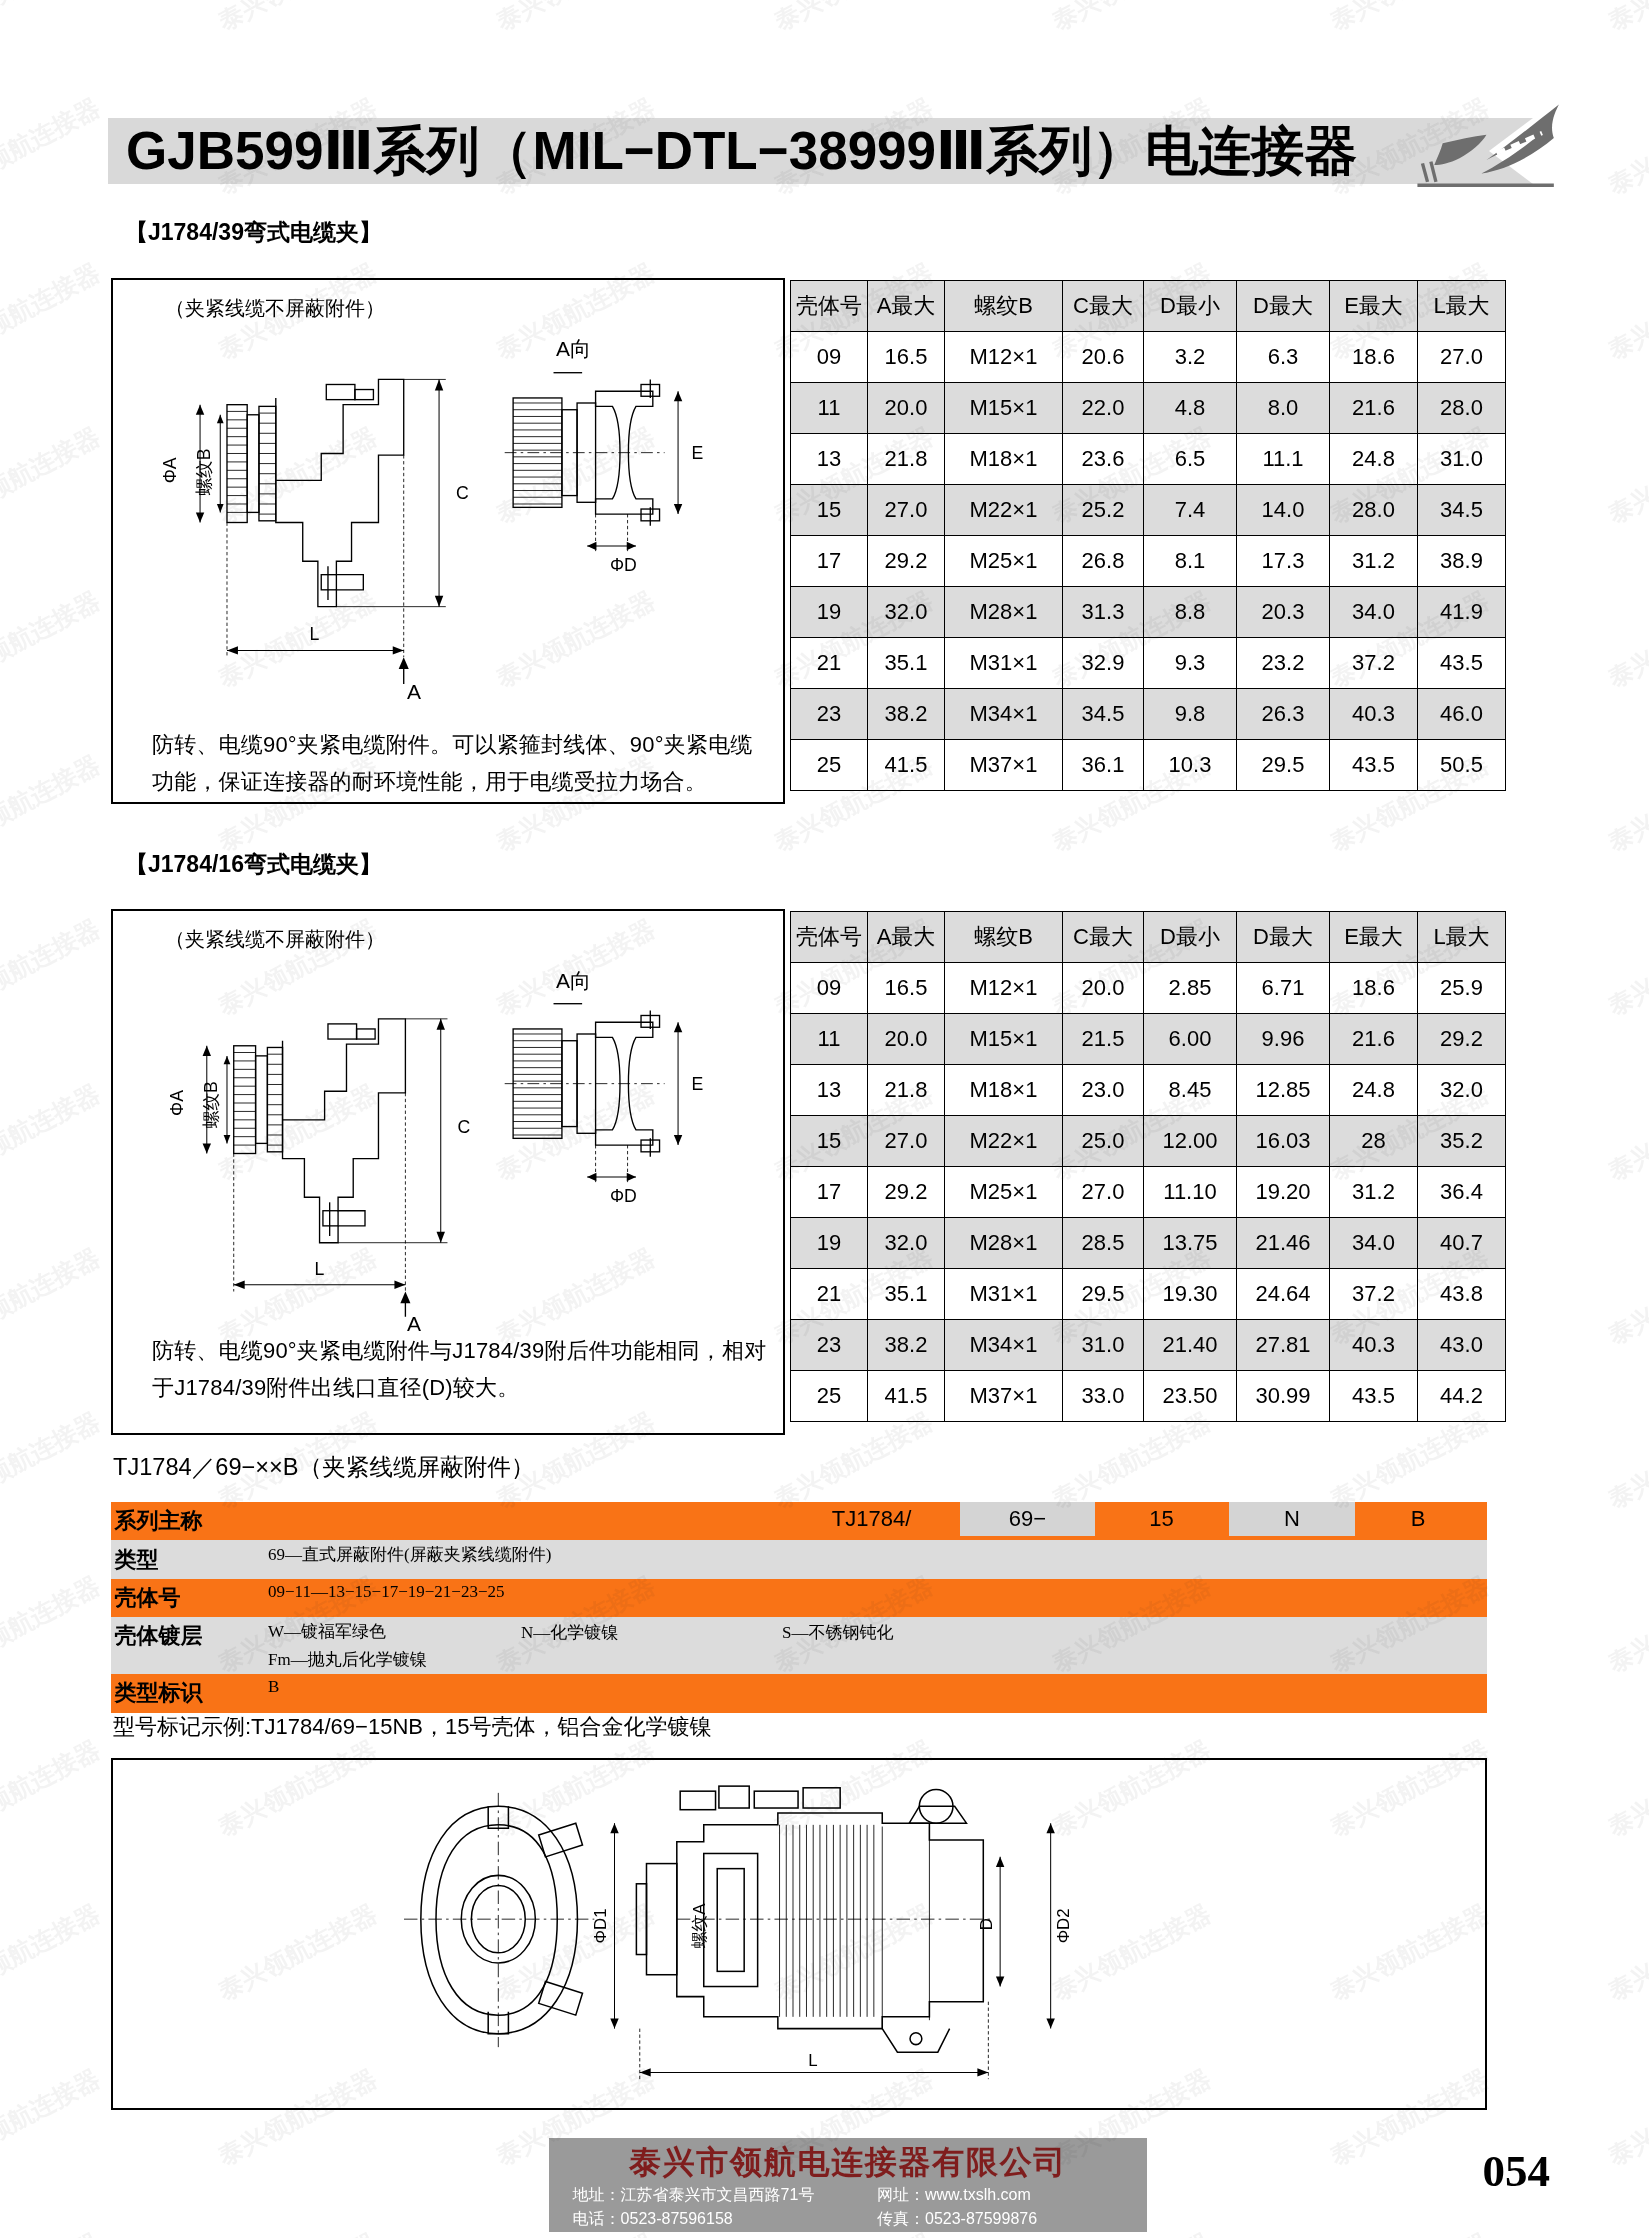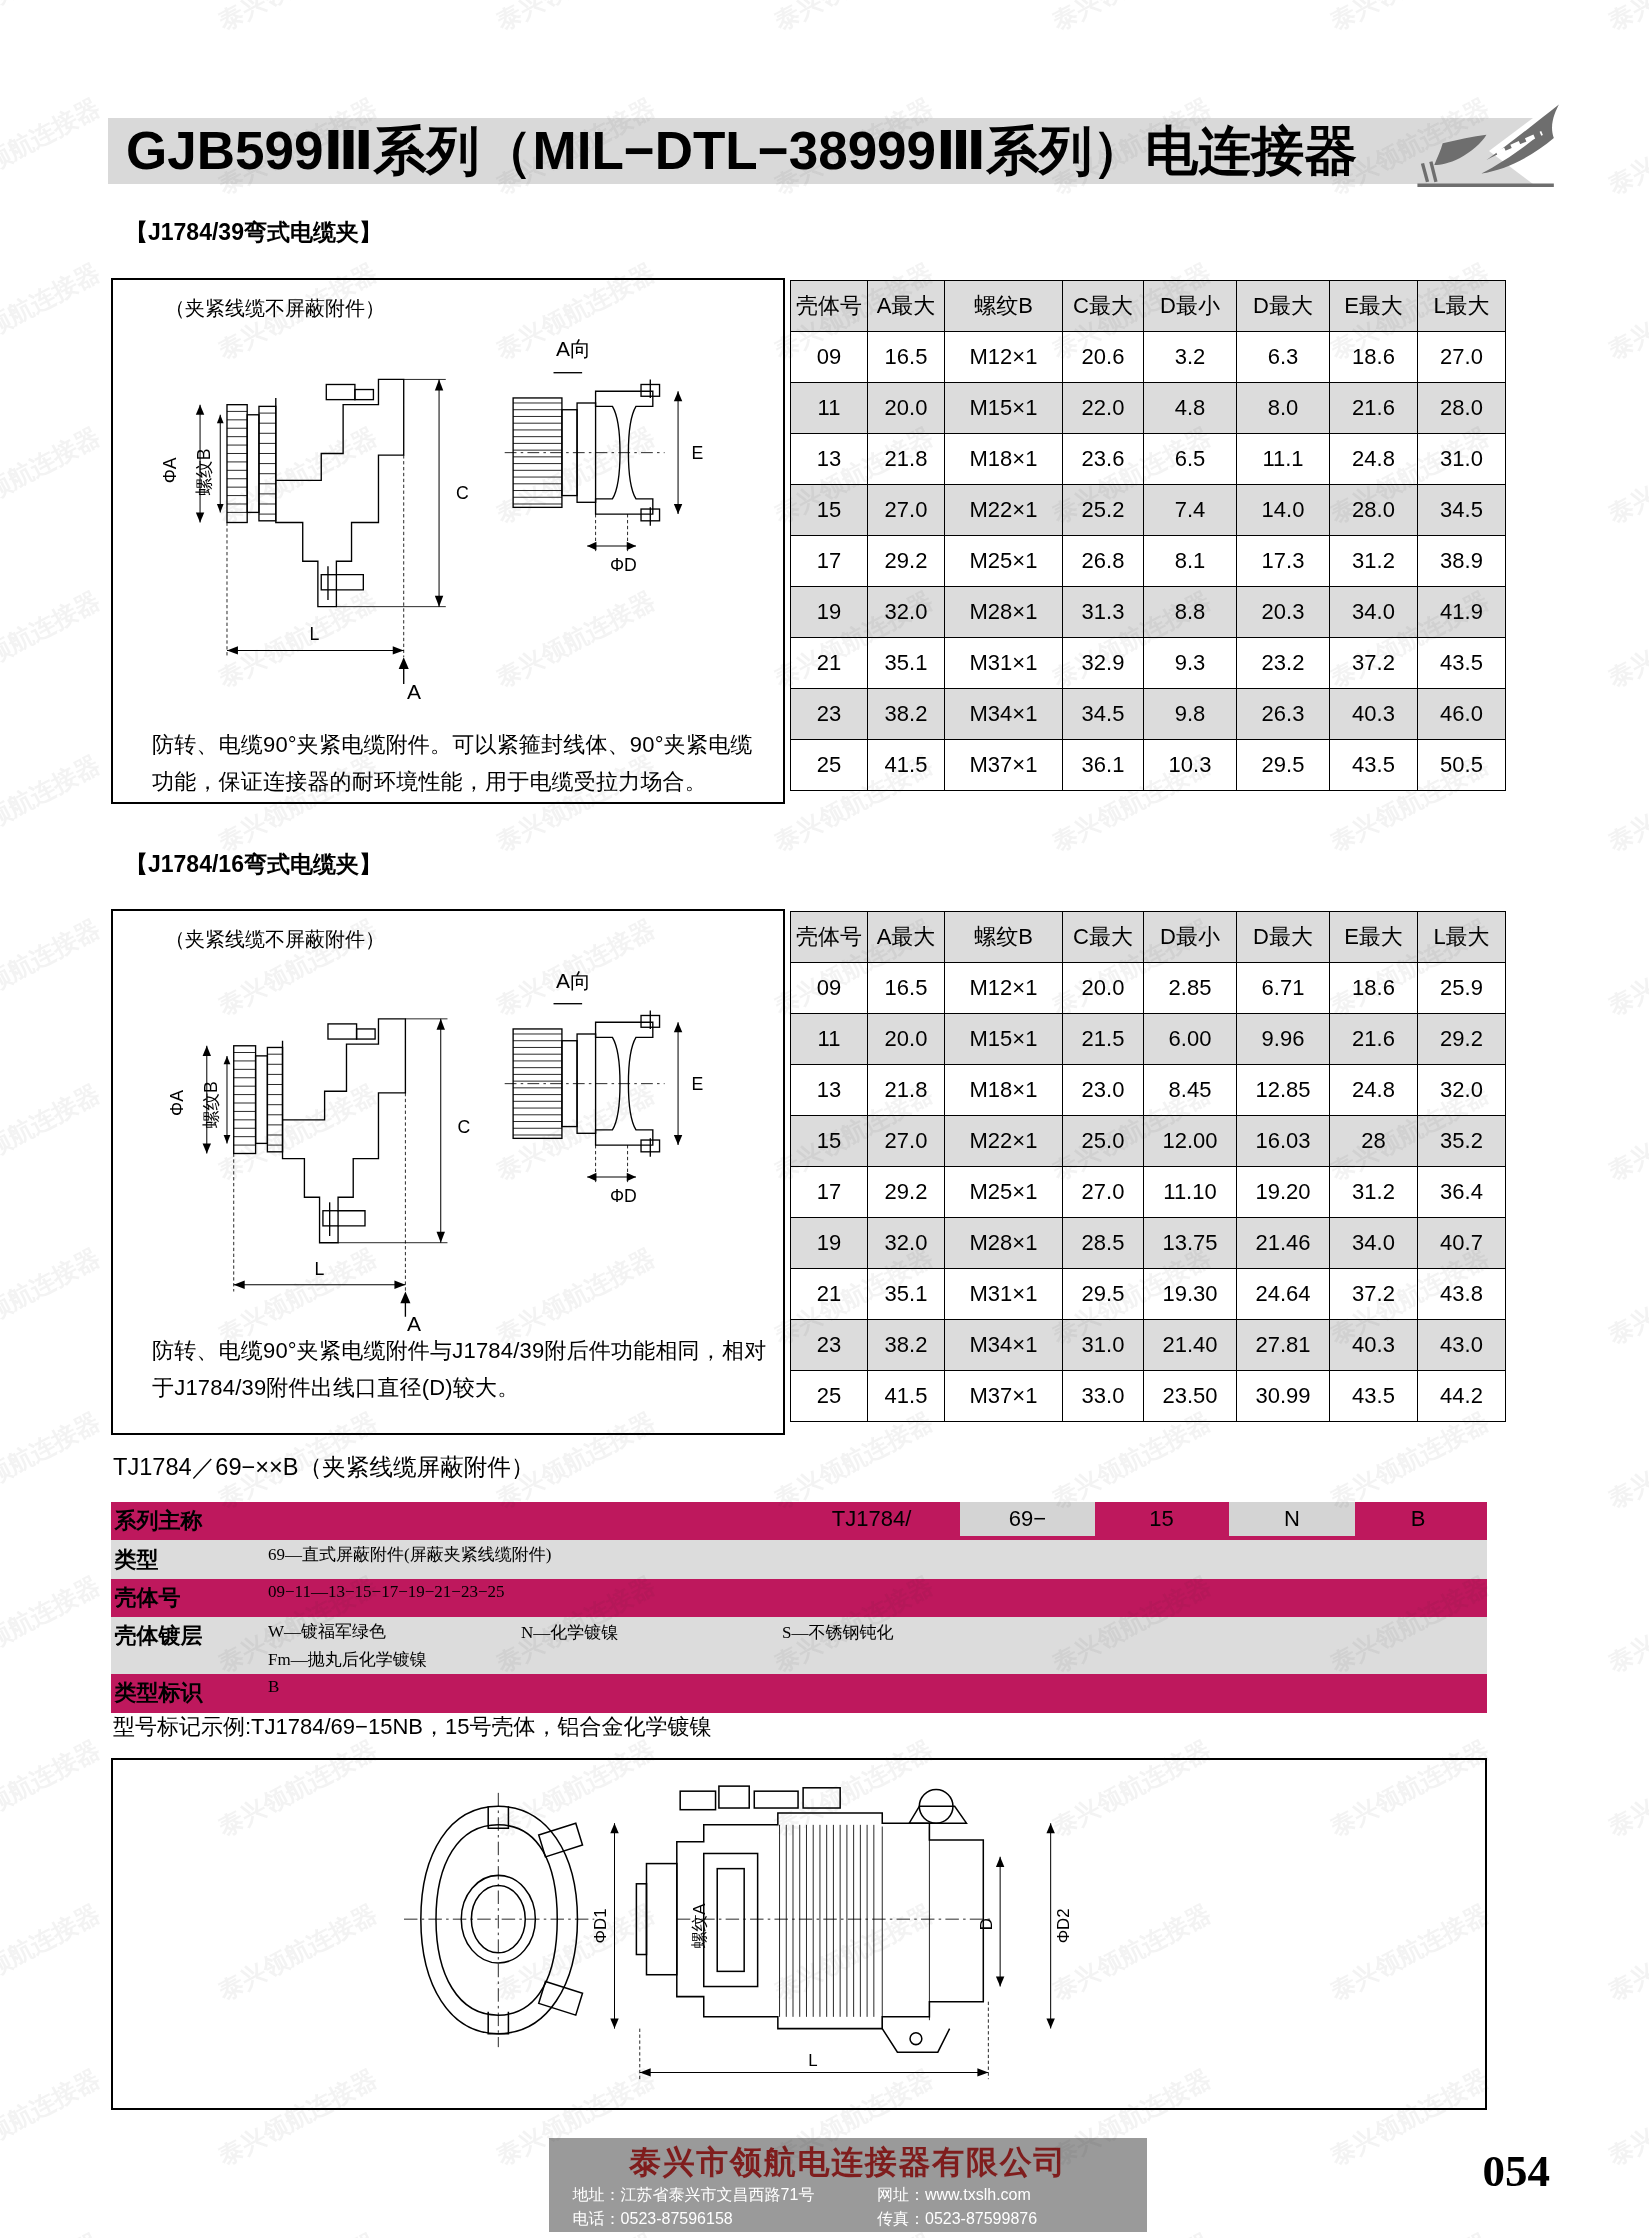--- a/index.html
+++ b/index.html
@@ -139,21 +139,21 @@
     z-index: 3;
     font-size: 22px;
   }
   .spec-row {
     position: relative;
     display: flex;
     align-items: flex-start;
     min-height: 34px;
   }
   .spec-row.shade { background: #dcdcdc; }
-  .spec-row.light { background: #be185d; }
+  .spec-row.light { background: #f97316; }
   .spec-key {
     width: 157px;
     flex: 0 0 157px;
     font-weight: bold;
     padding: 4.2px 0 4.2px 3.4px;
     font-size: 22px;
   }
   .spec-val {
     flex: 1;
     padding: 3px 0;

